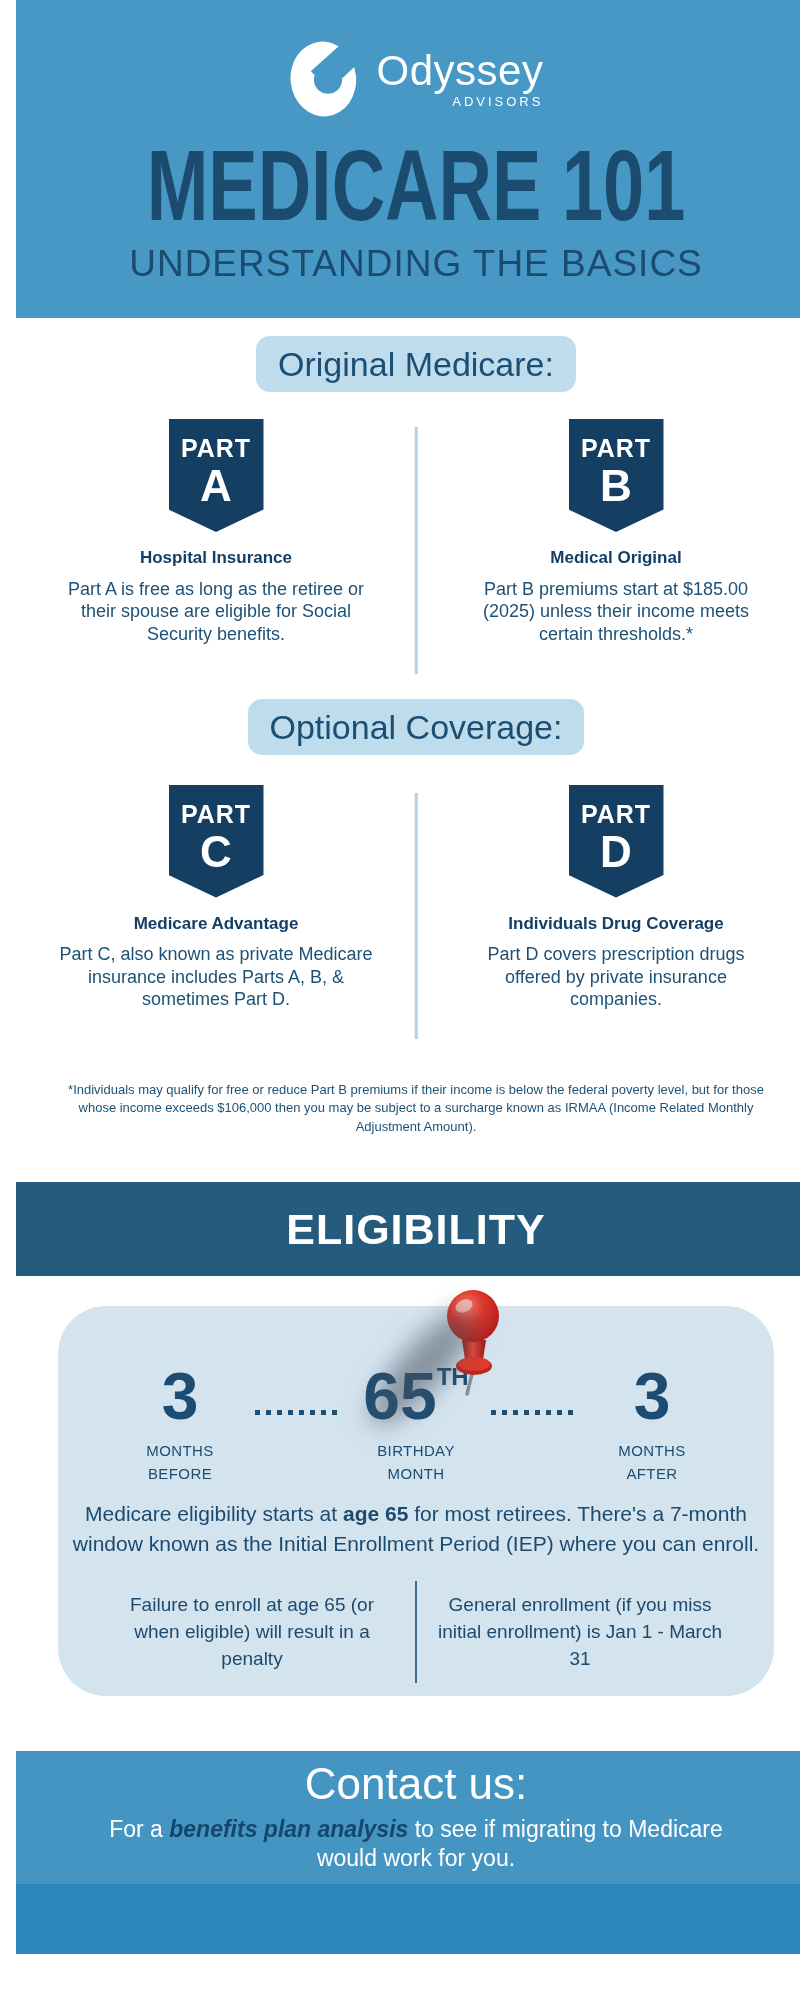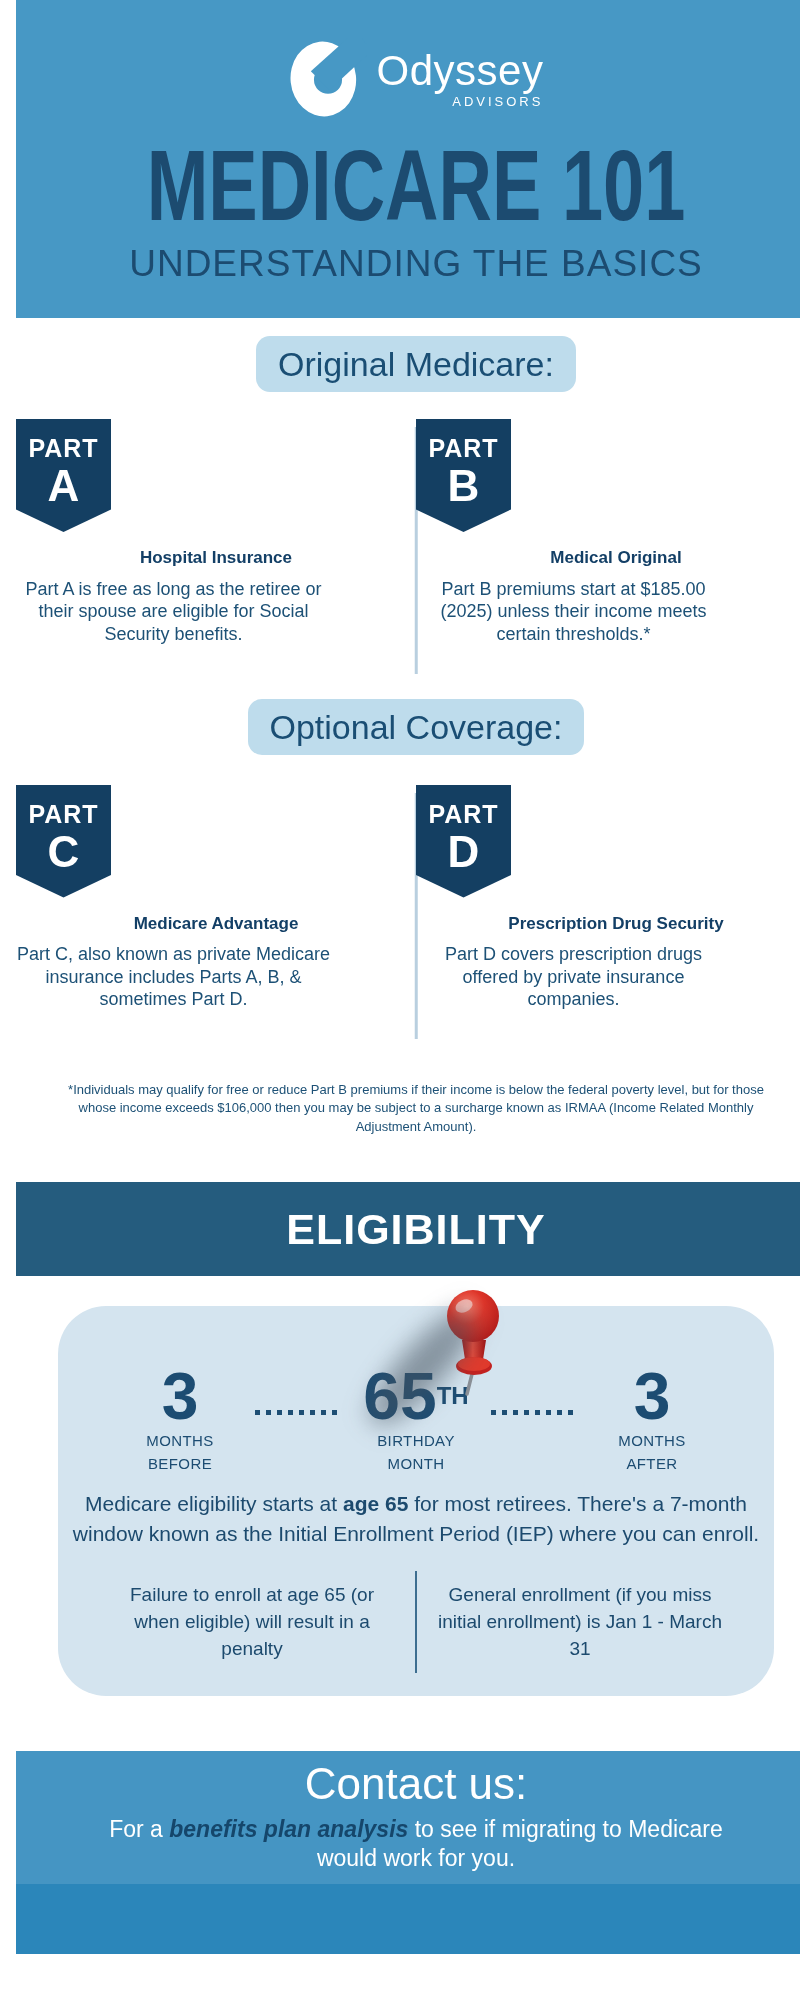--- a/index.html
+++ b/index.html
@@ -46,21 +46,21 @@
     font-size:34px;font-weight:400;
     padding:11px 22px;border-radius:14px;line-height:1;text-align:center;
   }
   .pill-om{margin-top:18px;}
   .pill-oc{margin-top:53px;}
   .part-row{
     margin-top:27px;display:flex;position:relative;
   }
   .part-row.row2{margin-top:30px;}
   .part-col{
-    width:50%;display:flex;flex-direction:column;text-align:center;
+    width:50%;display:flex;flex-direction:column;align-items:center;text-align:center;
   }
   .v-divider{
     position:absolute;left:50%;top:8px;bottom:-28px;width:2.5px;
     background:#B9CFDF;transform:translateX(-50%);
   }
   .badge{
     width:95px;height:113px;background:#143F62;color:#ffffff;
     clip-path:polygon(0 0,100% 0,100% 80%,50% 100%,0 80%);
     display:flex;flex-direction:column;align-items:center;
     box-sizing:border-box;padding-top:17px;
@@ -88,27 +88,27 @@
     background:rgba(70,82,94,0.55);border-radius:50%;
     transform:rotate(-48deg);filter:blur(12px);
   }
   .timeline{
     display:flex;justify-content:center;align-items:flex-start;
     padding-top:58px;
   }
   .tl-col{display:flex;flex-direction:column;align-items:center;width:150px;}
   .tl-num-row{display:flex;align-items:flex-start;line-height:1;height:66px;}
   .tl-num{font-size:66px;font-weight:bold;color:#1C4C72;line-height:0.98;}
-  .tl-sup{font-size:24px;font-weight:bold;color:#1C4C72;margin-top:20px;}
+  .tl-sup{font-size:24px;font-weight:bold;color:#1C4C72;margin-top:1px;}
   .dots{
     width:86px;height:5px;margin-top:46px;
     background:repeating-linear-gradient(90deg,#1D4E74 0 5px,transparent 5px 11px);
   }
   .tl-label{
-    font-size:15px;color:#1C4C72;line-height:1.5;
+    margin-top:10px;font-size:15px;color:#1C4C72;line-height:1.5;
     text-align:center;letter-spacing:0.4px;
   }
   .elig-para{
     margin:14px auto 0;max-width:690px;text-align:center;
     font-size:21px;color:#1C4A6E;line-height:1.43;
   }
   .elig-para b{font-weight:bold;}
   .elig-cols{
     margin-top:22px;display:flex;justify-content:center;align-items:center;position:relative;
   }
@@ -189,21 +189,21 @@
           <div class="badge-letter">C</div>
         </div>
         <div class="part-title">Medicare Advantage</div>
         <div class="part-body">Part C, also known as private Medicare insurance includes Parts A, B, &amp; sometimes Part D.</div>
       </div>
       <div class="part-col">
         <div class="badge">
           <div class="badge-top">PART</div>
           <div class="badge-letter">D</div>
         </div>
-        <div class="part-title">Prescription Drug Security</div>
+        <div class="part-title">Individuals Drug Coverage</div>
         <div class="part-body">Part D covers prescription drugs offered by private insurance companies.</div>
       </div>
     </div>
 
     <div class="footnote">*Individuals may qualify for free or reduce Part B premiums if their income is below the federal poverty level, but for those whose income exceeds $106,000 then you may be subject to a surcharge known as  IRMAA (Income Related Monthly Adjustment Amount).</div>
   </div>
 
   <div class="band">ELIGIBILITY</div>
 
   <div class="sec-elig">

